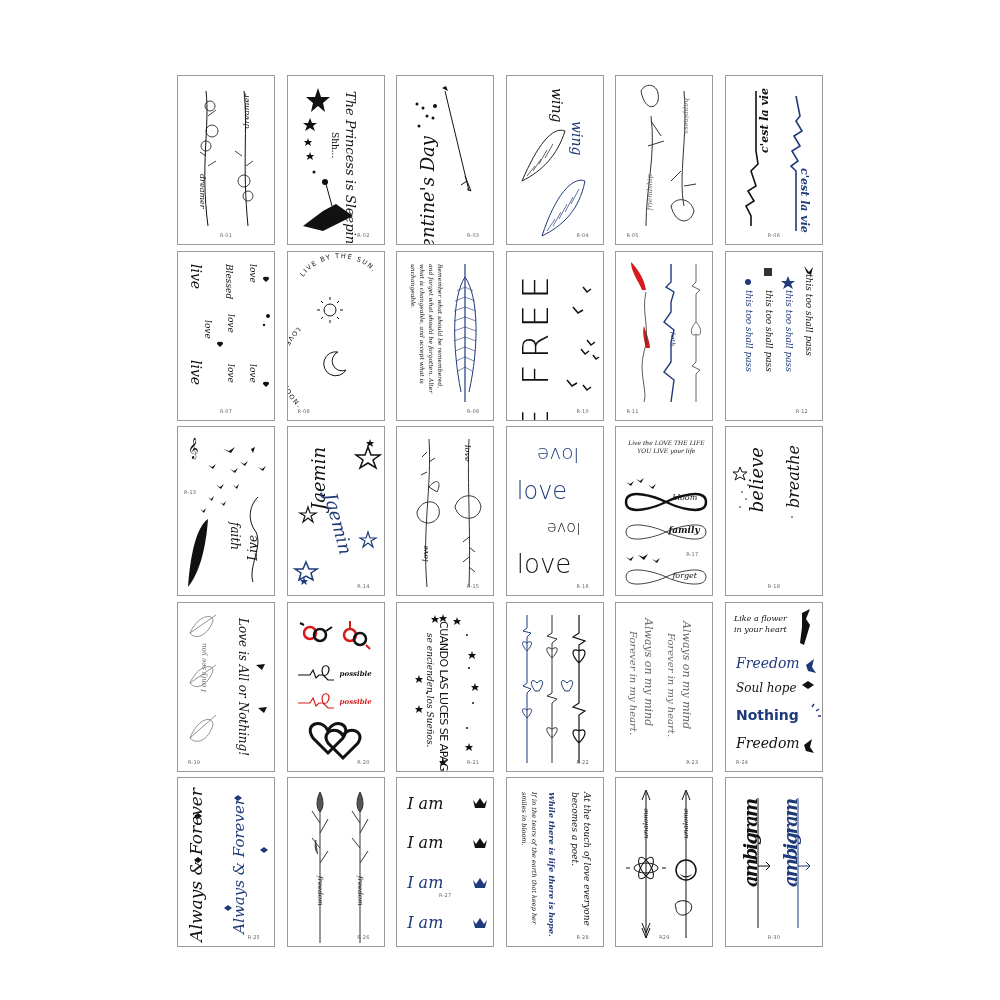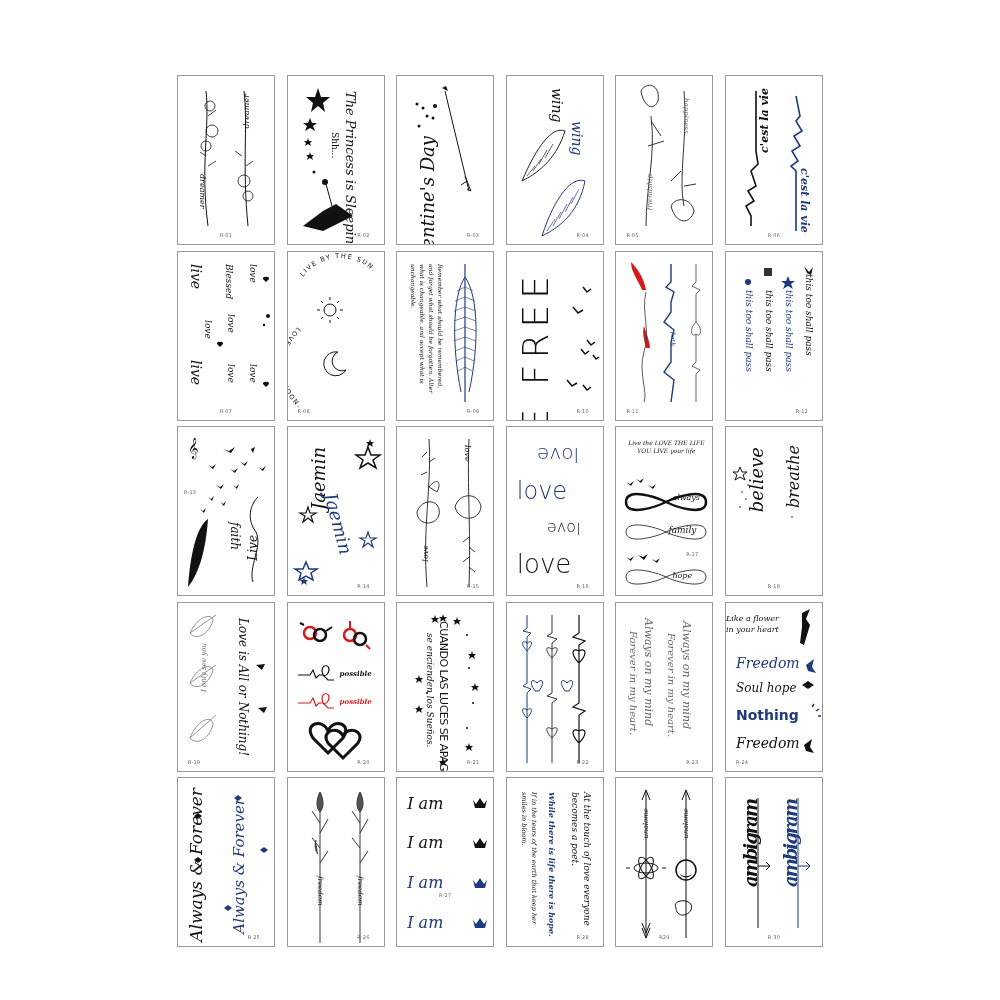--- a/index.html
+++ b/index.html
@@ -268,23 +268,23 @@
           <path d="M20 52 l4 2 l4 -3 l-3 5 z"></path>
           <path d="M32 58 l4 2 l4 -3 l-3 5 z"></path>
         <path d="M10 130 l4 2 l4 -3 l-3 5 z"></path>
           <path d="M22 128 l5 2 l5 -3 l-4 6 z"></path>
           <path d="M36 132 l4 2 l4 -3 l-3 5 z"></path>
         </g>
       <path d="M10 75 C10 60 40 70 50 75 C60 80 90 90 90 75 C90 60 60 70 50 75 C40 80 10 90 10 75 Z" fill="none" stroke="#111" stroke-width="2.5"></path>
       <path d="M10 105 C10 92 40 100 50 105 C60 110 90 118 90 105 C90 92 60 100 50 105 C40 110 10 118 10 105 Z" fill="none" stroke="#111" stroke-width="0.8"></path>
       <path d="M10 150 C10 137 40 145 50 150 C60 155 90 163 90 150 C90 137 60 145 50 150 C40 155 10 163 10 150 Z" fill="none" stroke="#111" stroke-width="0.8"></path>
     </svg>
-    <span class="h blk" style="left:56px;top:66px;font-size:8px;">always</span>
-    <span class="h blk" style="left:52px;top:98px;font-size:9px;">family</span>
-    <span class="h blk" style="left:56px;top:144px;font-size:8px;">hope</span>
+    <span class="h blk" style="left:56px;top:66px;font-size:8px;">bloom</span>
+    <span class="h blk" style="left:52px;top:98px;font-size:9px;font-weight:bold;">family</span>
+    <span class="h blk" style="left:56px;top:144px;font-size:8px;">forget</span>
     <span class="label" style="right:14px;top:124px;bottom:auto;">R-17</span>
   </div>
 
   <div class="card">
     <span class="vtext blk" style="left:20px;top:20px;font-size:18px;transform:rotate(180deg);">believe</span>
     <span class="vtext blk" style="left:58px;top:18px;font-size:16px;transform:rotate(180deg);">breathe</span>
     <svg width="98" height="170">
       <polygon points="14,40 16,45 21,45 17,48 19,53 14,50 9,53 11,48 7,45 12,45" fill="none" stroke="#111"></polygon>
       <g fill="#111">
           <circle cx="22" cy="58" r="0.8"></circle>
@@ -369,21 +369,21 @@
 
   <div class="card">
     <span class="vtext gry" style="left:64px;top:18px;font-size:11px;">Always on my mind</span>
     <span class="vtext gry" style="left:50px;top:30px;font-size:10px;">Forever in my heart.</span>
     <span class="vtext gry" style="left:26px;top:15px;font-size:11px;">Always on my mind</span>
     <span class="vtext gry" style="left:12px;top:28px;font-size:10px;">Forever in my heart.</span>
     <span class="label lbl-r">R-23</span>
   </div>
 
   <div class="card">
-    <span class="h blk" style="left:0;top:10px;font-size:8px;width:60px;white-space:normal;line-height:11px;">Like a flower in your heart</span>
+    <span class="h blk" style="left:8px;top:10px;font-size:8px;width:60px;white-space:normal;line-height:11px;">Like a flower in your heart</span>
     <span class="h blu" style="left:10px;top:52px;font-size:14px;">Freedom</span>
     <span class="h blk" style="left:10px;top:78px;font-size:12px;">Soul hope</span>
     <span class="h blu" style="left:10px;top:104px;font-size:14px;font-style:normal;font-family:'DejaVu Sans',sans-serif;font-weight:bold;">Nothing</span>
     <span class="h blk" style="left:10px;top:132px;font-size:14px;">Freedom</span>
     <svg width="98" height="170">
       <path d="M76 10 l8 -4 l-4 10 l4 6 l-6 20 l-4 -2 l2 -16 z" fill="#111"></path>
       <path d="M80 62 l8 -6 l-2 8 l4 6 l-8 -2 z" fill="#1f3a7a"></path>
       <path d="M76 82 l6 -4 l6 4 l-6 4 z" fill="#111"></path>
       <path d="M86 104 l2 -3 M90 108 l3 -2 M92 113 l3 0" stroke="#1f3a7a" stroke-width="1.5"></path>
       <path d="M78 142 l8 -6 l-2 8 l4 6 l-8 -2 z" fill="#111"></path>

